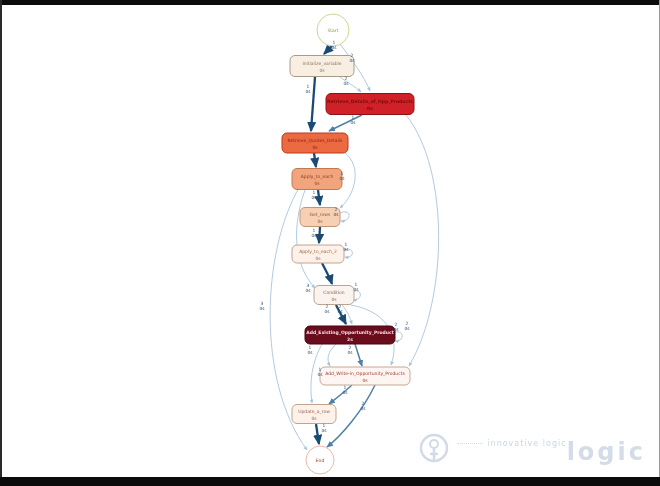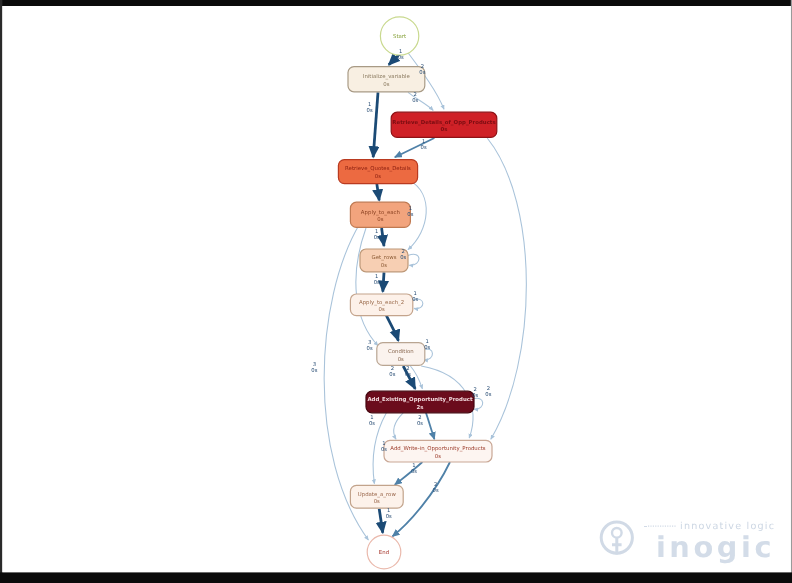--- a/index.html
+++ b/index.html
@@ -13,21 +13,21 @@
   .frame-left{position:absolute;top:0;left:0;width:2px;height:486px;background:#2a2a2a;}
   .frame-right{position:absolute;top:0;right:0;width:1px;height:486px;background:#9a9a9a;}
   .canvas-area{position:absolute;top:5px;left:2px;width:657px;height:472px;background:#ffffff;}
   svg{display:block;}
   .node-label{pointer-events:none;}
   .watermark{
     position:absolute;right:14px;bottom:16px;
     display:flex;align-items:center;gap:6px;
     opacity:0.85;
   }
-  .wm-textcol{display:flex;flex-direction:column;align-items:flex-end;}
+  .wm-textcol{display:flex;align-items:flex-start;}
   .wm-tagline{
     font-size:8px;color:#c3cfde;letter-spacing:1px;
     display:flex;align-items:center;gap:4px;
   }
   .wm-dots{width:26px;border-top:1px dotted #c9d4e2;height:0;}
   .wm-brand{
     font-size:24px;font-weight:bold;color:#ccd7e4;
     letter-spacing:3px;line-height:1;margin-top:1px;
     font-family:"DejaVu Sans","Liberation Sans",sans-serif;
   }
@@ -195,17 +195,17 @@
   <svg width="34" height="38" viewBox="0 0 34 38">
     <circle cx="17" cy="16" r="13" fill="none" stroke="#c9d4e2" stroke-width="2.5"></circle>
     <circle cx="17" cy="12" r="4" fill="none" stroke="#c9d4e2" stroke-width="2"></circle>
     <path d="M17,16 L17,30 M13,22 L21,22" stroke="#c9d4e2" stroke-width="2.5" fill="none"></path>
   </svg>
   <div class="wm-textcol">
     <div class="wm-tagline">
       <span class="wm-dots"></span>
       <span>innovative logic</span>
     </div>
-    <div class="wm-brand">inogic</div>
+    <div class="wm-brand">logic</div>
   </div>
 </div>
 
 <div class="frame-bottom"></div>
 
 </body></html>

